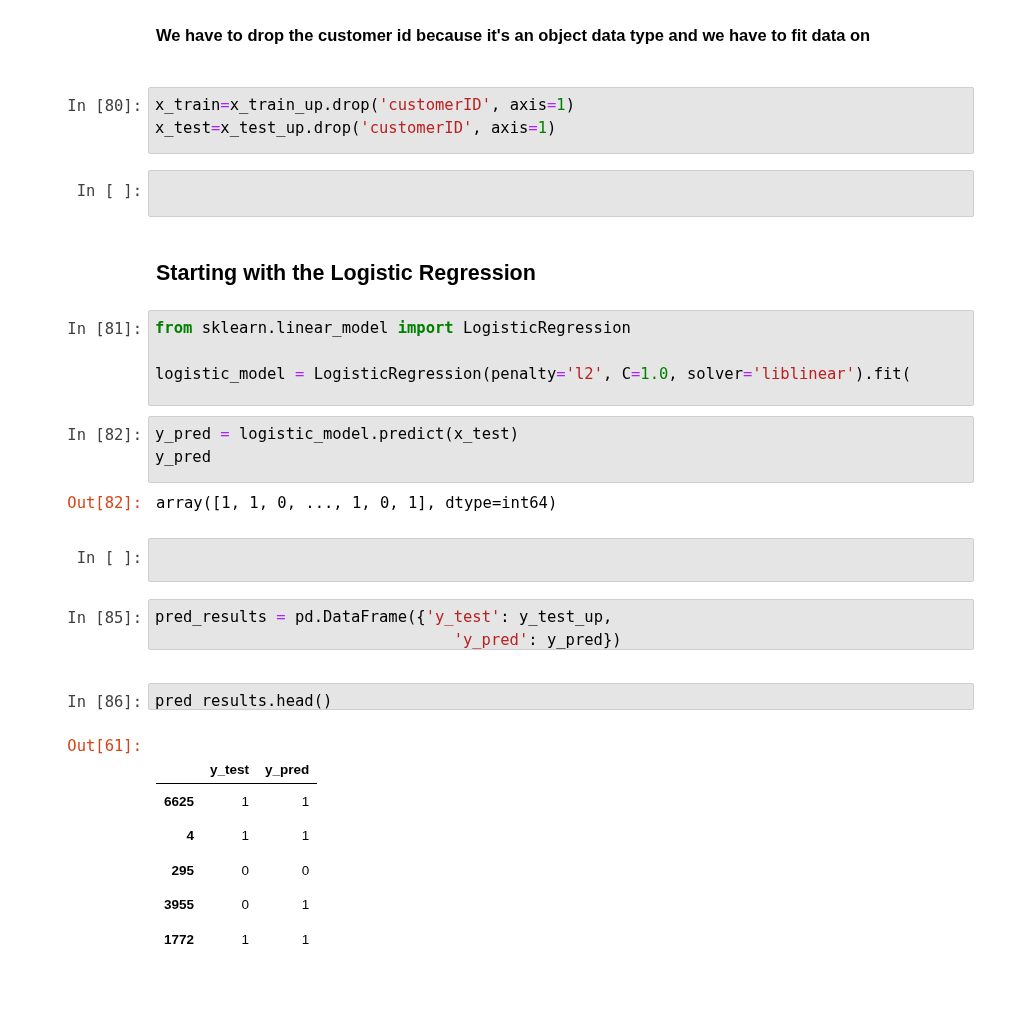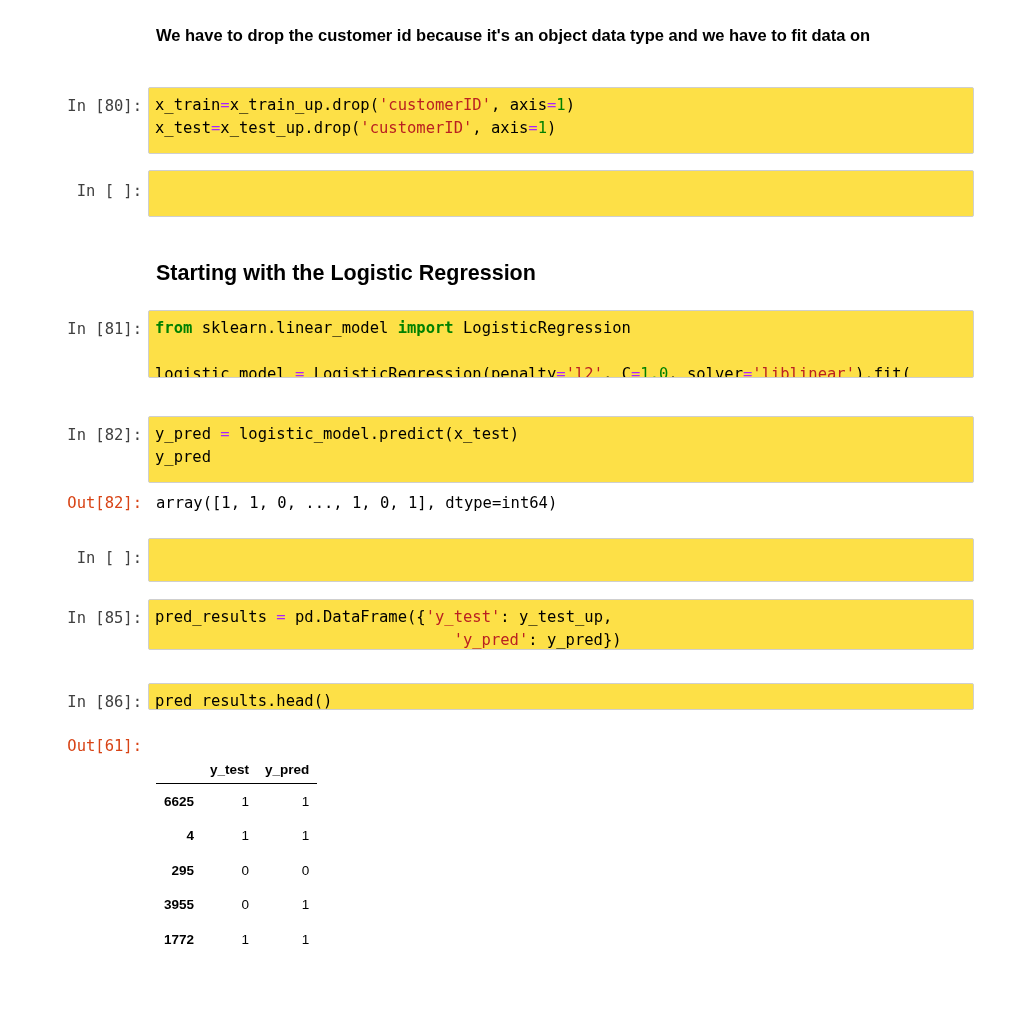--- a/index.html
+++ b/index.html
@@ -3,21 +3,21 @@
 <meta charset="utf-8">
 <style>
   html, body { margin: 0; padding: 0; background: #ffffff; }
   body { width: 1033px; height: 1020px; position: relative; overflow: hidden; font-family: "Liberation Sans", sans-serif; }
   .md { position: absolute; left: 156px; color: #000; font-weight: bold; }
   .md-p { font-size: 16.5px; line-height: 18px; width: 820px; }
   .md-h { font-size: 21.5px; line-height: 26px; }
   .cell { position: absolute; left: 0; width: 1033px; }
   .prompt { position: absolute; right: calc(1033px - 142px); font-family: "DejaVu Sans Mono", "Liberation Mono", monospace; font-size: 15.5px; color: #404040; white-space: pre; text-align: right; }
   .prompt.out { color: #d84315; }
-  .input-box { position: absolute; left: 148px; width: 826px; border: 1px solid #cfcfcf; border-radius: 2px; background: #fde047; box-sizing: border-box; overflow: hidden; }
+  .input-box { position: absolute; left: 148px; width: 826px; border: 1px solid #cfcfcf; border-radius: 2px; background: #e5e5e5; box-sizing: border-box; overflow: hidden; }
   .code { font-family: "DejaVu Sans Mono", "Liberation Mono", monospace; font-size: 15.5px; line-height: 23px; color: #000; white-space: pre; padding: 6px 0 0 6px; }
   .kw { color: #008000; font-weight: bold; }
   .op { color: #aa22ff; }
   .str { color: #ba2121; }
   .num { color: #008000; }
   .output-text { position: absolute; left: 156px; font-family: "DejaVu Sans Mono", "Liberation Mono", monospace; font-size: 15.5px; color: #000; white-space: pre; }
   table.df { position: absolute; left: 156px; top: 755px; border-collapse: collapse; font-family: "Liberation Sans", sans-serif; font-size: 13.5px; color: #000; }
   table.df th, table.df td { padding: 0 8px; height: 34.5px; text-align: right; }
   table.df thead th { font-weight: bold; height: 28px; border-bottom: 1.5px solid #000; vertical-align: middle; }
   table.df tbody th { font-weight: bold; }
@@ -40,21 +40,21 @@
 
 <div class="cell" style="top:170px;">
   <div class="prompt" style="top:12px;">In [ ]:</div>
   <div class="input-box" style="top:0; height:47px;"></div>
 </div>
 
 <div class="md md-h" style="top:260px;">Starting with the Logistic Regression</div>
 
 <div class="cell" style="top:310px;">
   <div class="prompt" style="top:10px;">In [81]:</div>
-  <div class="input-box" style="top:0; height:68px;">
+  <div class="input-box" style="top:0; height:96px;">
     <div class="code"><span class="kw">from</span><span> sklearn.linear_model </span><span class="kw">import</span><span> LogisticRegression</span>
 
 <span>logistic_model </span><span class="op">=</span><span> LogisticRegression(penalty</span><span class="op">=</span><span class="str">'l2'</span><span>, C</span><span class="op">=</span><span class="num">1.0</span><span>, solver</span><span class="op">=</span><span class="str">'liblinear'</span><span>).fit(</span></div>
   </div>
 </div>
 
 <div class="cell" style="top:416px;">
   <div class="prompt" style="top:10px;">In [82]:</div>
   <div class="input-box" style="top:0; height:67px;">
     <div class="code"><span>y_pred </span><span class="op">=</span><span> logistic_model.predict(x_test)</span>

